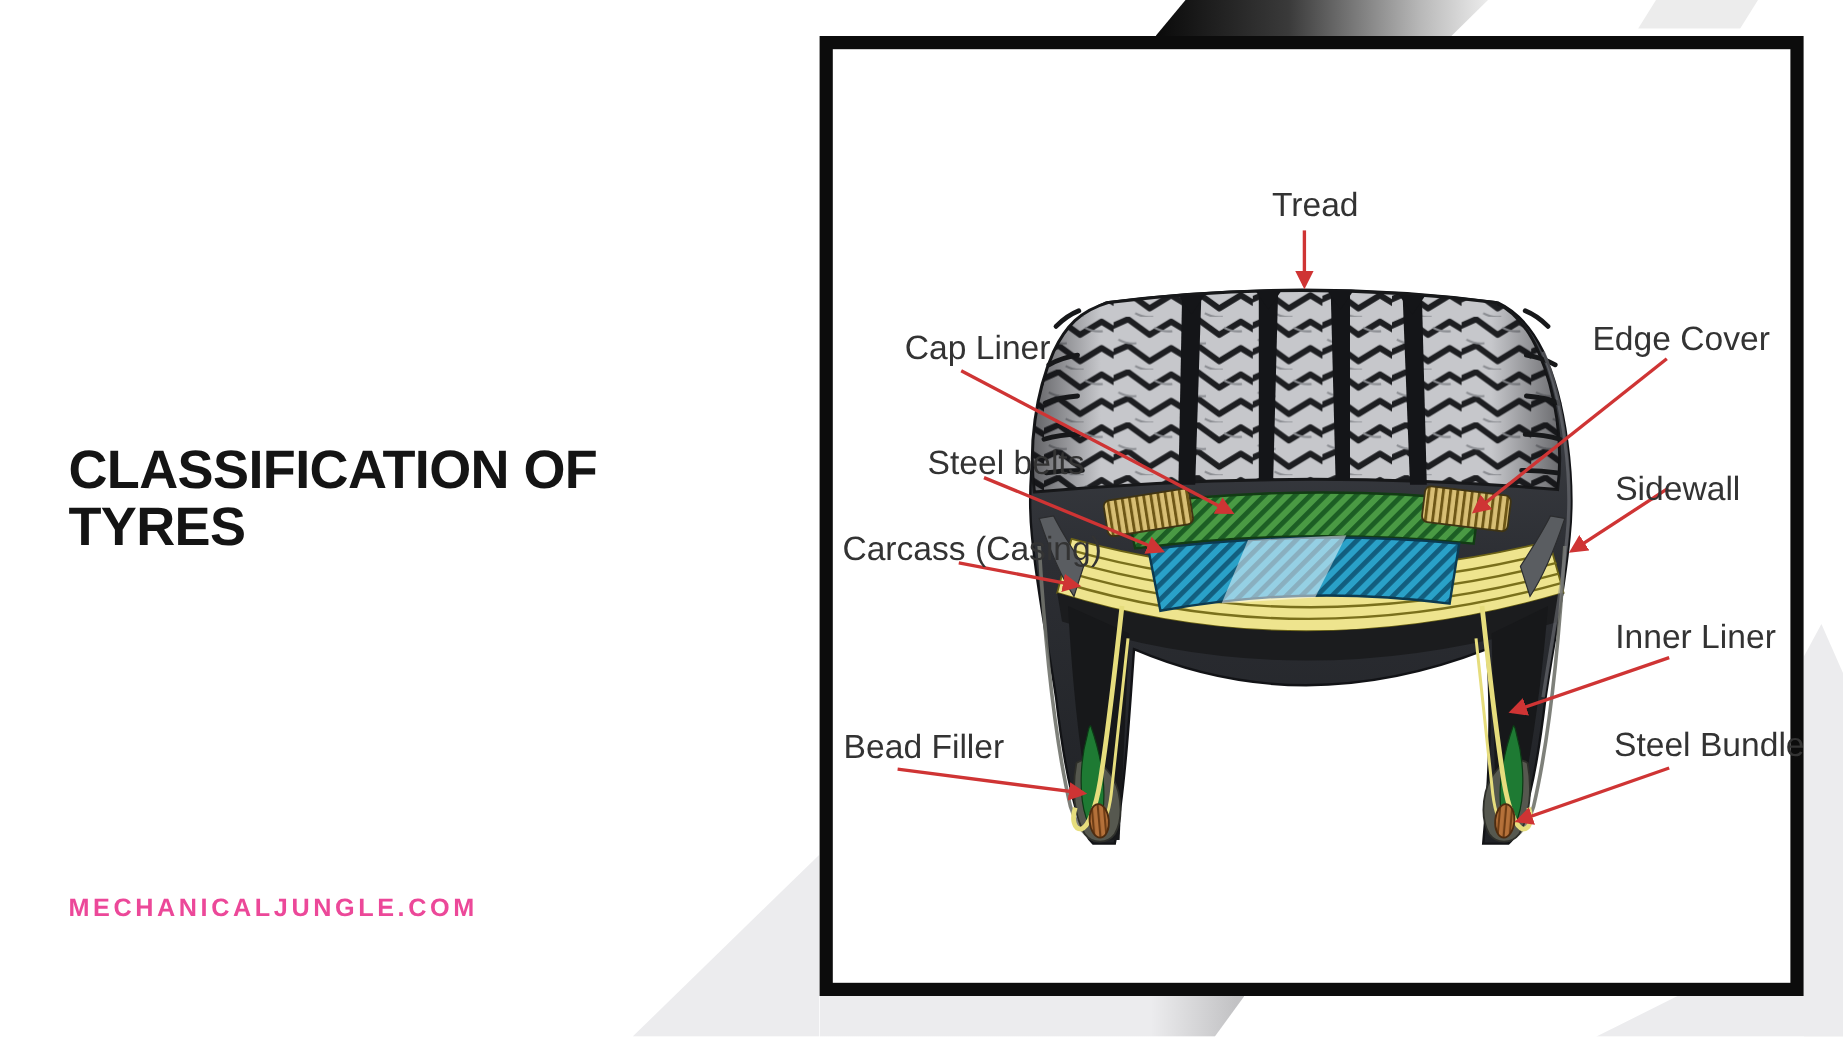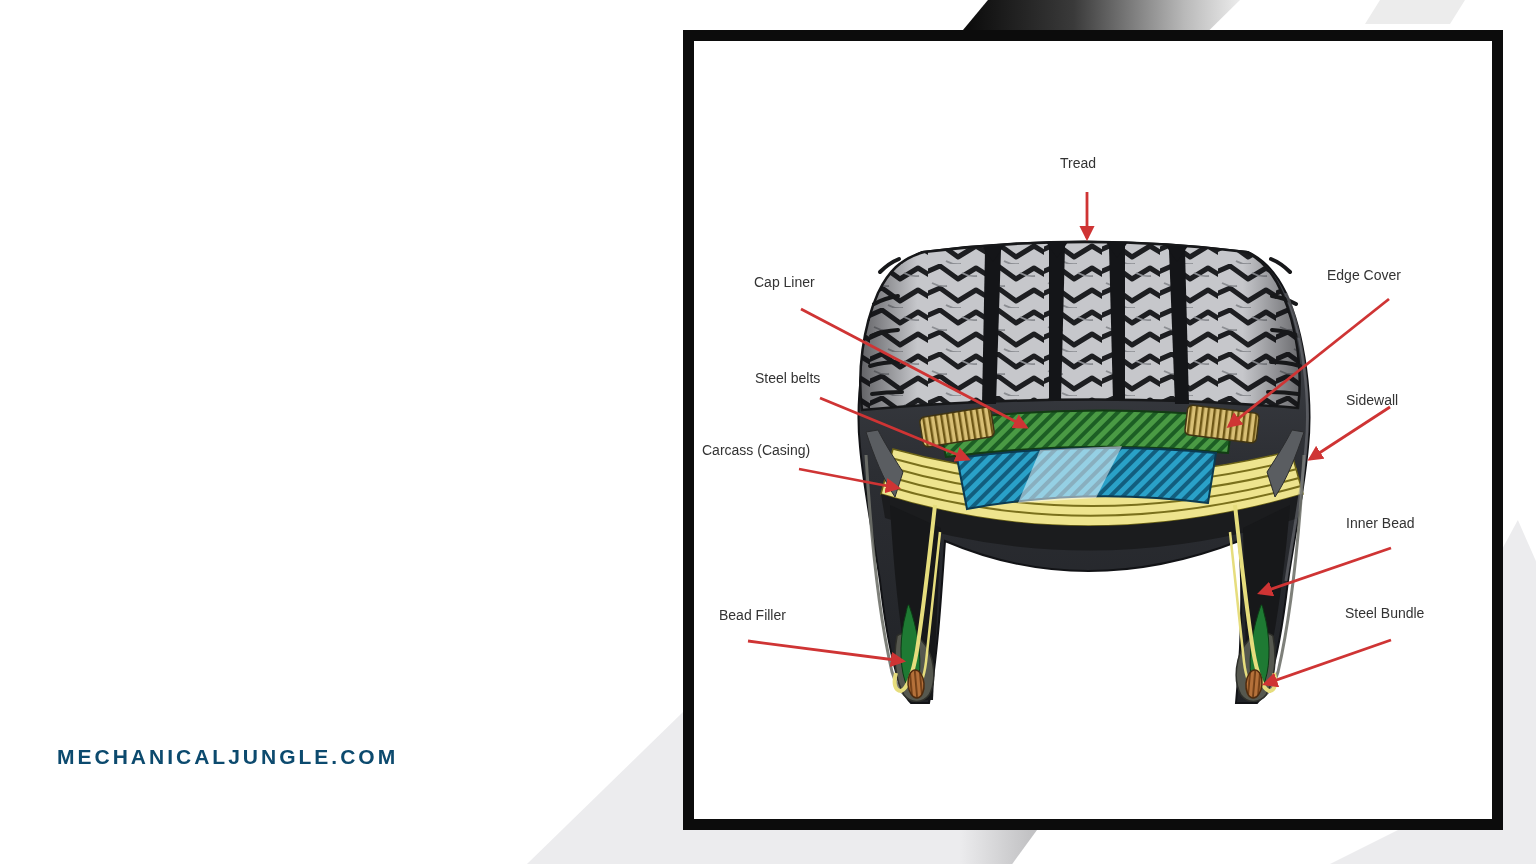--- a/index.html
+++ b/index.html
@@ -21,38 +21,42 @@
     clip-path:polygon(33% 0,100% 0,100% 100%,0 100%);}
   .bg-right-column{left:1503px;top:520px;width:33px;height:344px;background:#ececee;
     clip-path:polygon(0 8%,45% 0,100% 12%,100% 100%,0 100%);}
   
   .frame{position:absolute;left:683px;top:30px;width:820px;height:800px;
     background:#ffffff;border:11px solid #0c0c0c;box-sizing:border-box;}
   
   .title{position:absolute;left:57px;top:368px;font-size:45px;line-height:47px;
     font-weight:700;color:#141414;letter-spacing:-0.5px;}
   .site{position:absolute;left:57px;top:745px;font-size:21px;font-weight:700;
-    color:#0c4a6e;letter-spacing:3px;}
+    color:#ec4899;letter-spacing:3px;}
   
   svg.art,svg.arrows{position:absolute;left:0;top:0;width:1536px;height:864px;pointer-events:none;}
   
-  .lbl{position:absolute;font-size:14px;color:#333333;white-space:nowrap;text-align:center;}
+  .lbl{position:absolute;font-size:28px;color:#333333;white-space:nowrap;text-align:center;}
 </style>
 </head>
 <body>
 
 <div class="stage">
 
   <div class="bg bg-top-ribbon"></div>
   <div class="bg bg-top-right-slash"></div>
   <div class="bg bg-left-wedge"></div>
   <div class="bg bg-under-frame-left"></div>
   <div class="bg bg-under-frame-right"></div>
   <div class="bg bg-right-column"></div>
 
+  <div class="title">
+    <div>CLASSIFICATION OF</div>
+    <div>TYRES</div>
+  </div>
   <div class="site">MECHANICALJUNGLE.COM</div>
 
   <div class="frame"></div>
 
   <svg class="art" viewBox="0 0 1536 864">
     <defs>
       <linearGradient id="bodyGrad" x1="0" y1="0" x2="0" y2="1">
         <stop offset="0" stop-color="#46494f"></stop>
         <stop offset="0.5" stop-color="#2c2e33"></stop>
         <stop offset="1" stop-color="#202226"></stop>
@@ -173,20 +177,20 @@
       <line x1="799" y1="469" x2="898" y2="488" marker-end="url(#ah)"></line>
       <line x1="1391" y1="548" x2="1260" y2="593" marker-end="url(#ah)"></line>
       <line x1="748" y1="641" x2="903" y2="661" marker-end="url(#ah)"></line>
       <line x1="1391" y1="640" x2="1265" y2="684" marker-end="url(#ah)"></line>
     </g>
   </svg>
 
   <div class="lbl" style="left:1060px;top:155px">Tread</div>
   <div class="lbl" style="left:754px;top:274px">Cap Liner</div>
   <div class="lbl" style="left:1327px;top:267px">Edge Cover</div>
-  <div class="lbl" style="left:755px;top:370px">Steel belts</div>
+  <div class="lbl" style="left:773px;top:370px">Steel belts</div>
   <div class="lbl" style="left:1346px;top:392px">Sidewall</div>
   <div class="lbl" style="left:702px;top:442px">Carcass (Casing)</div>
-  <div class="lbl" style="left:1346px;top:515px">Inner Bead</div>
-  <div class="lbl" style="left:719px;top:607px">Bead Filler</div>
+  <div class="lbl" style="left:1346px;top:515px">Inner Liner</div>
+  <div class="lbl" style="left:703px;top:607px">Bead Filler</div>
   <div class="lbl" style="left:1345px;top:605px">Steel Bundle</div>
 
 </div>
 
 </body></html>

